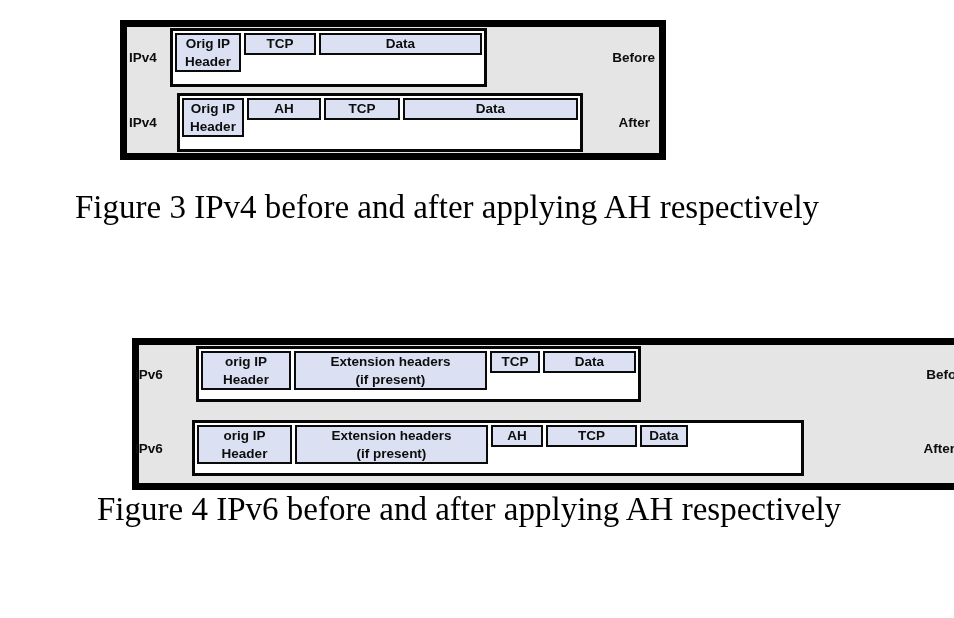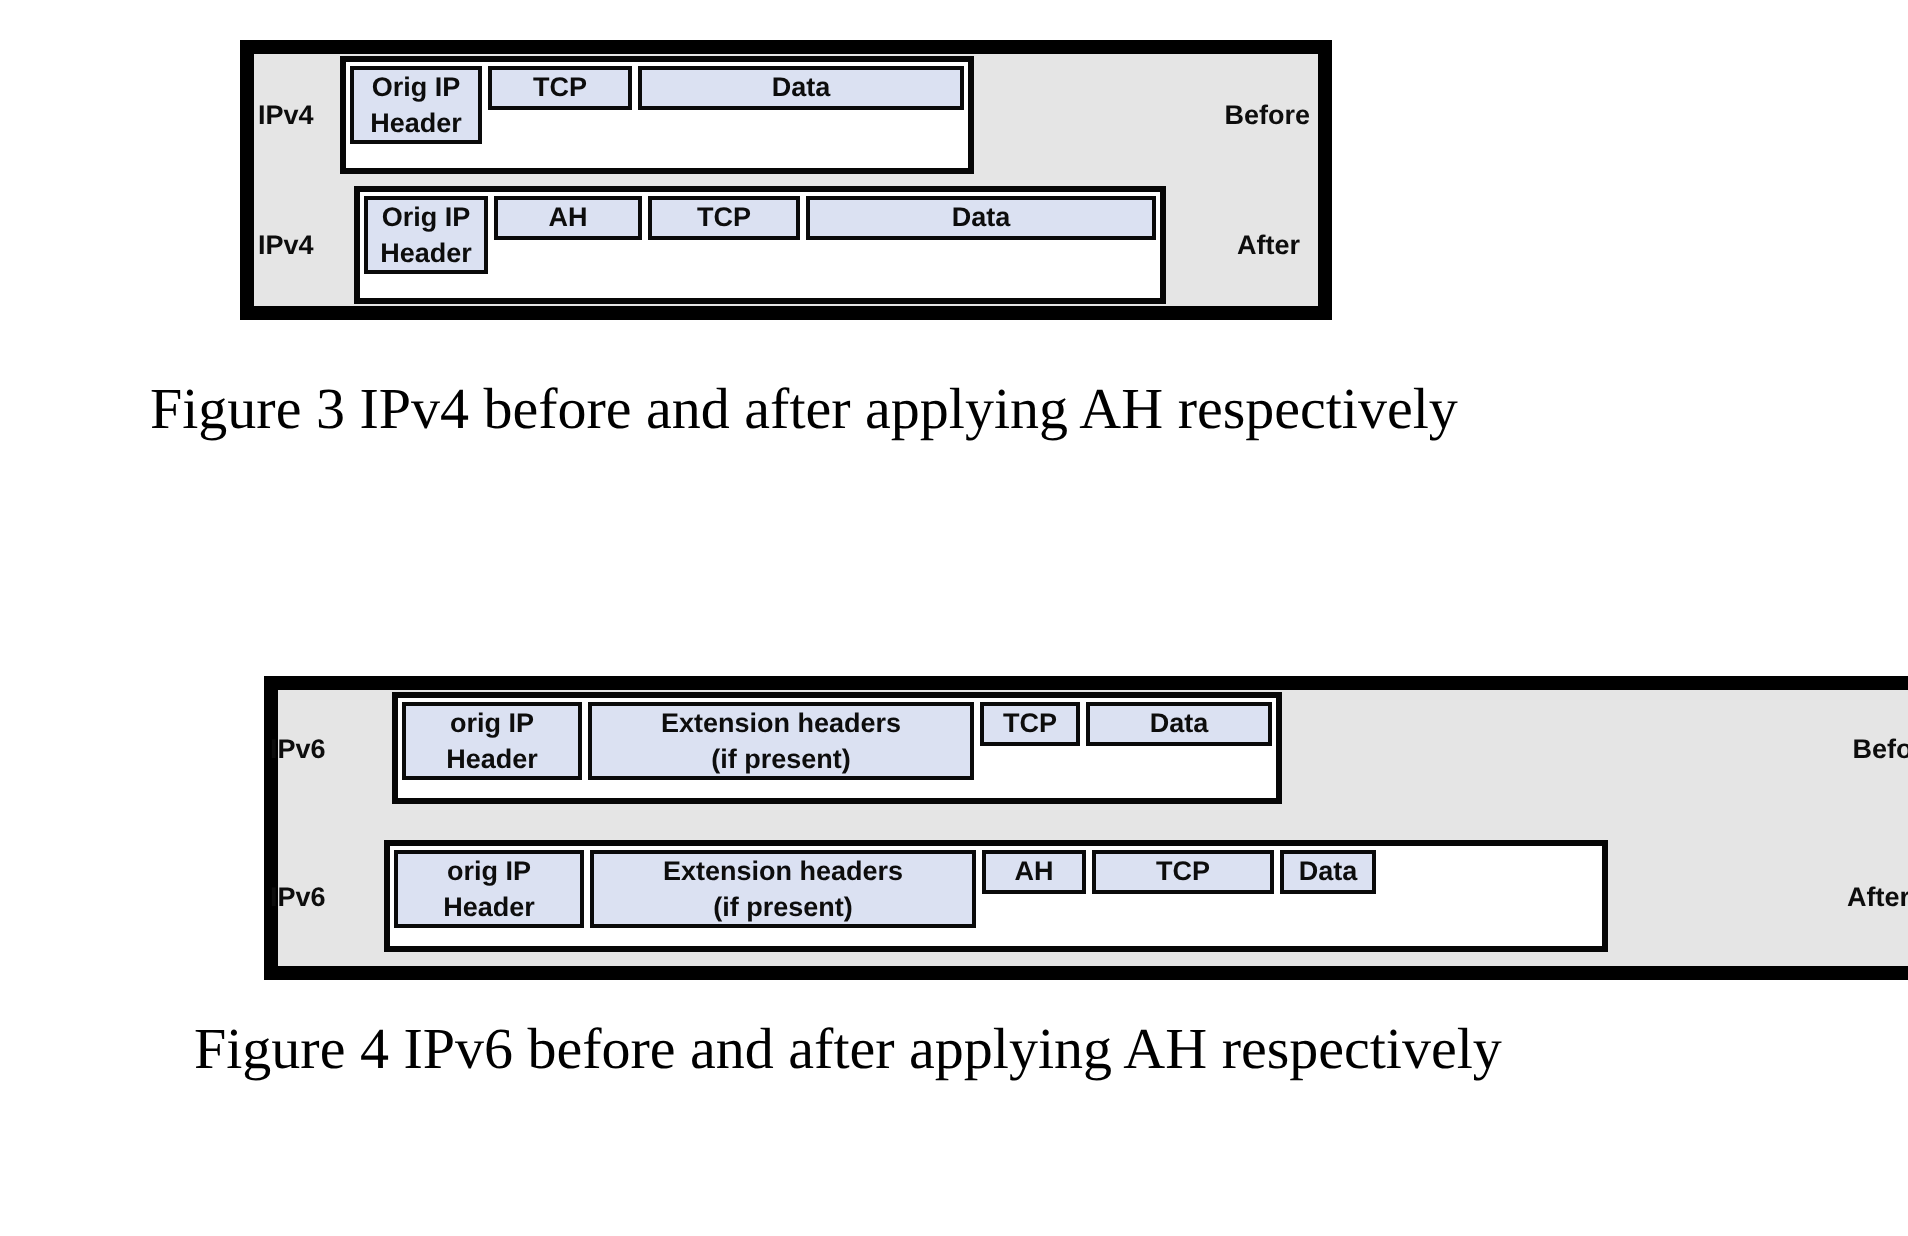--- a/index.html
+++ b/index.html
@@ -21,21 +21,21 @@
     display:flex;align-items:center;justify-content:center;text-align:center;
     font-weight:bold;font-size:13.5px;line-height:1.3;color:#0d0d0d;
     white-space:pre-line;flex-shrink:0;
   }
   .plabel,.slabel{
     position:absolute;display:flex;align-items:center;
     font-weight:bold;font-size:13.5px;color:#0d0d0d;white-space:nowrap;
   }
   .caption{
     position:absolute;font-family:"Liberation Serif",serif;
-    font-size:29px;color:#000000;white-space:nowrap;
+    font-size:33px;color:#000000;white-space:nowrap;
   }
 
   
   #fig3{left:120px;top:20px;width:546px;height:140px;}
   .f3p1{left:2px;top:1px;height:59px;}
   .f3p2{left:2px;top:66px;height:59px;}
   .f3g1{left:43px;top:1px;width:317px;height:59px;}
   .f3g1 .cell:nth-child(1){width:66px;}
   .f3g1 .cell:nth-child(2){width:72px;}
   .f3g1 .cell:nth-child(3){width:163px;}
@@ -59,21 +59,21 @@
   .f4g1 .cell:nth-child(4){width:93px;}
   .f4g2{left:53px;top:75px;width:612px;height:56px;}
   .f4g2 .cell:nth-child(1){width:95px;}
   .f4g2 .cell:nth-child(2){width:193px;}
   .f4g2 .cell:nth-child(3){width:52px;}
   .f4g2 .cell:nth-child(4){width:91px;}
   .f4g2 .cell:nth-child(5){width:48px;}
   .f4g2 .cell:nth-child(6){width:108px;}
   .f4s1{right:0px;top:1px;height:56px;}
   .f4s2{right:14px;top:75px;height:56px;}
-  .cap4{left:97px;top:509px;}
+  .cap4{left:97px;top:491px;}
 </style>
 </head>
 <body>
 
 <div class="figbox" id="fig3">
   <div class="plabel f3p1">IPv4</div>
   <div class="grp f3g1">
     <div class="cell">Orig IP
 Header</div>
     <div class="cell">TCP</div>

